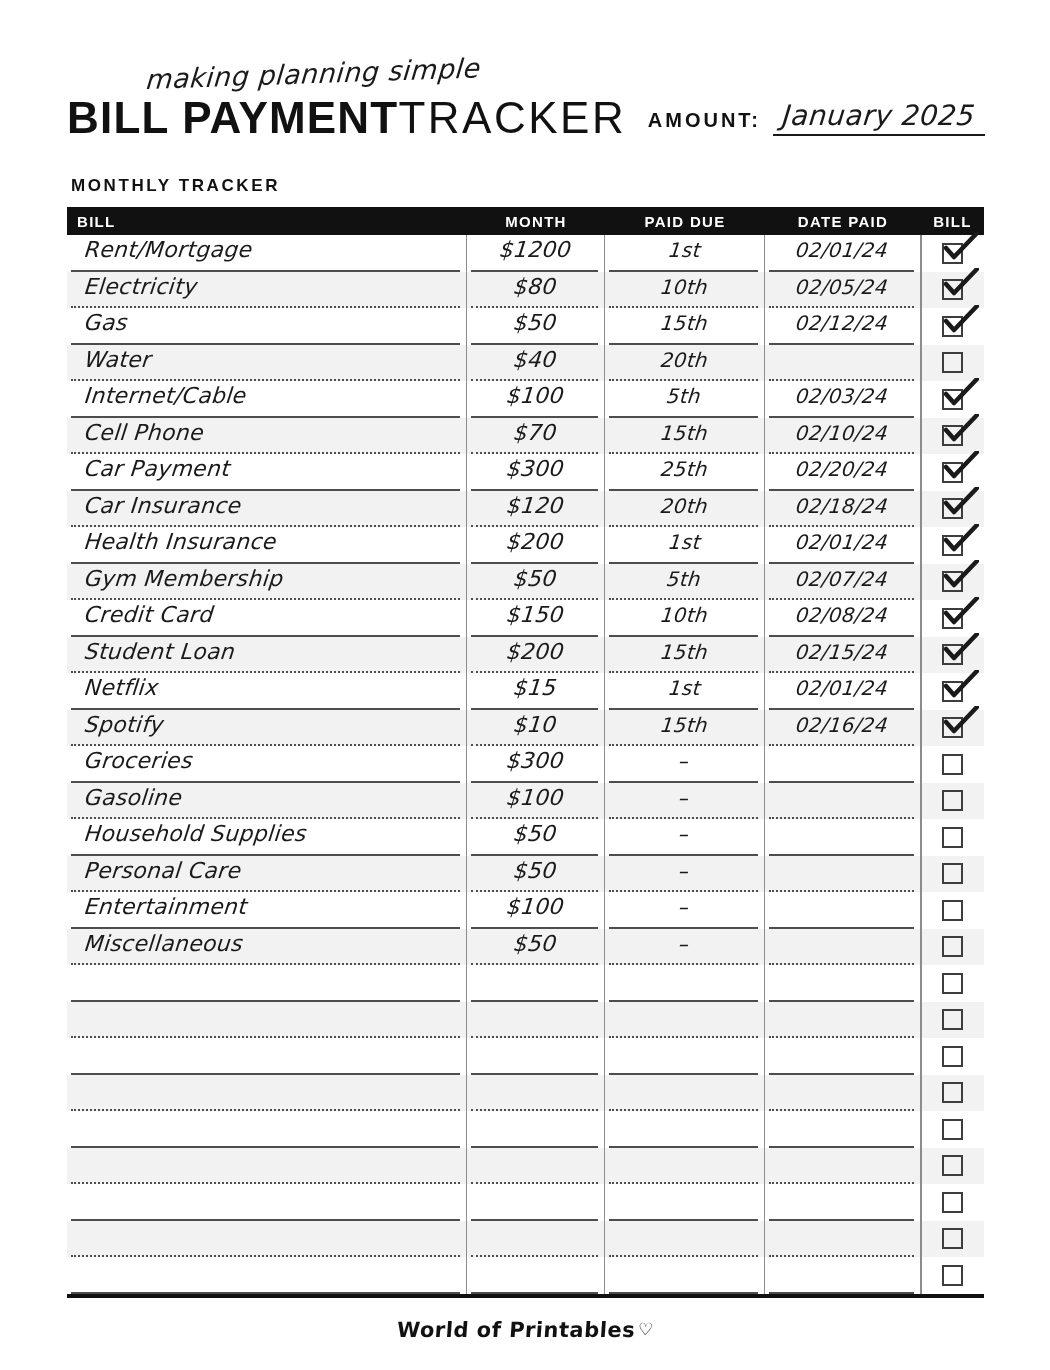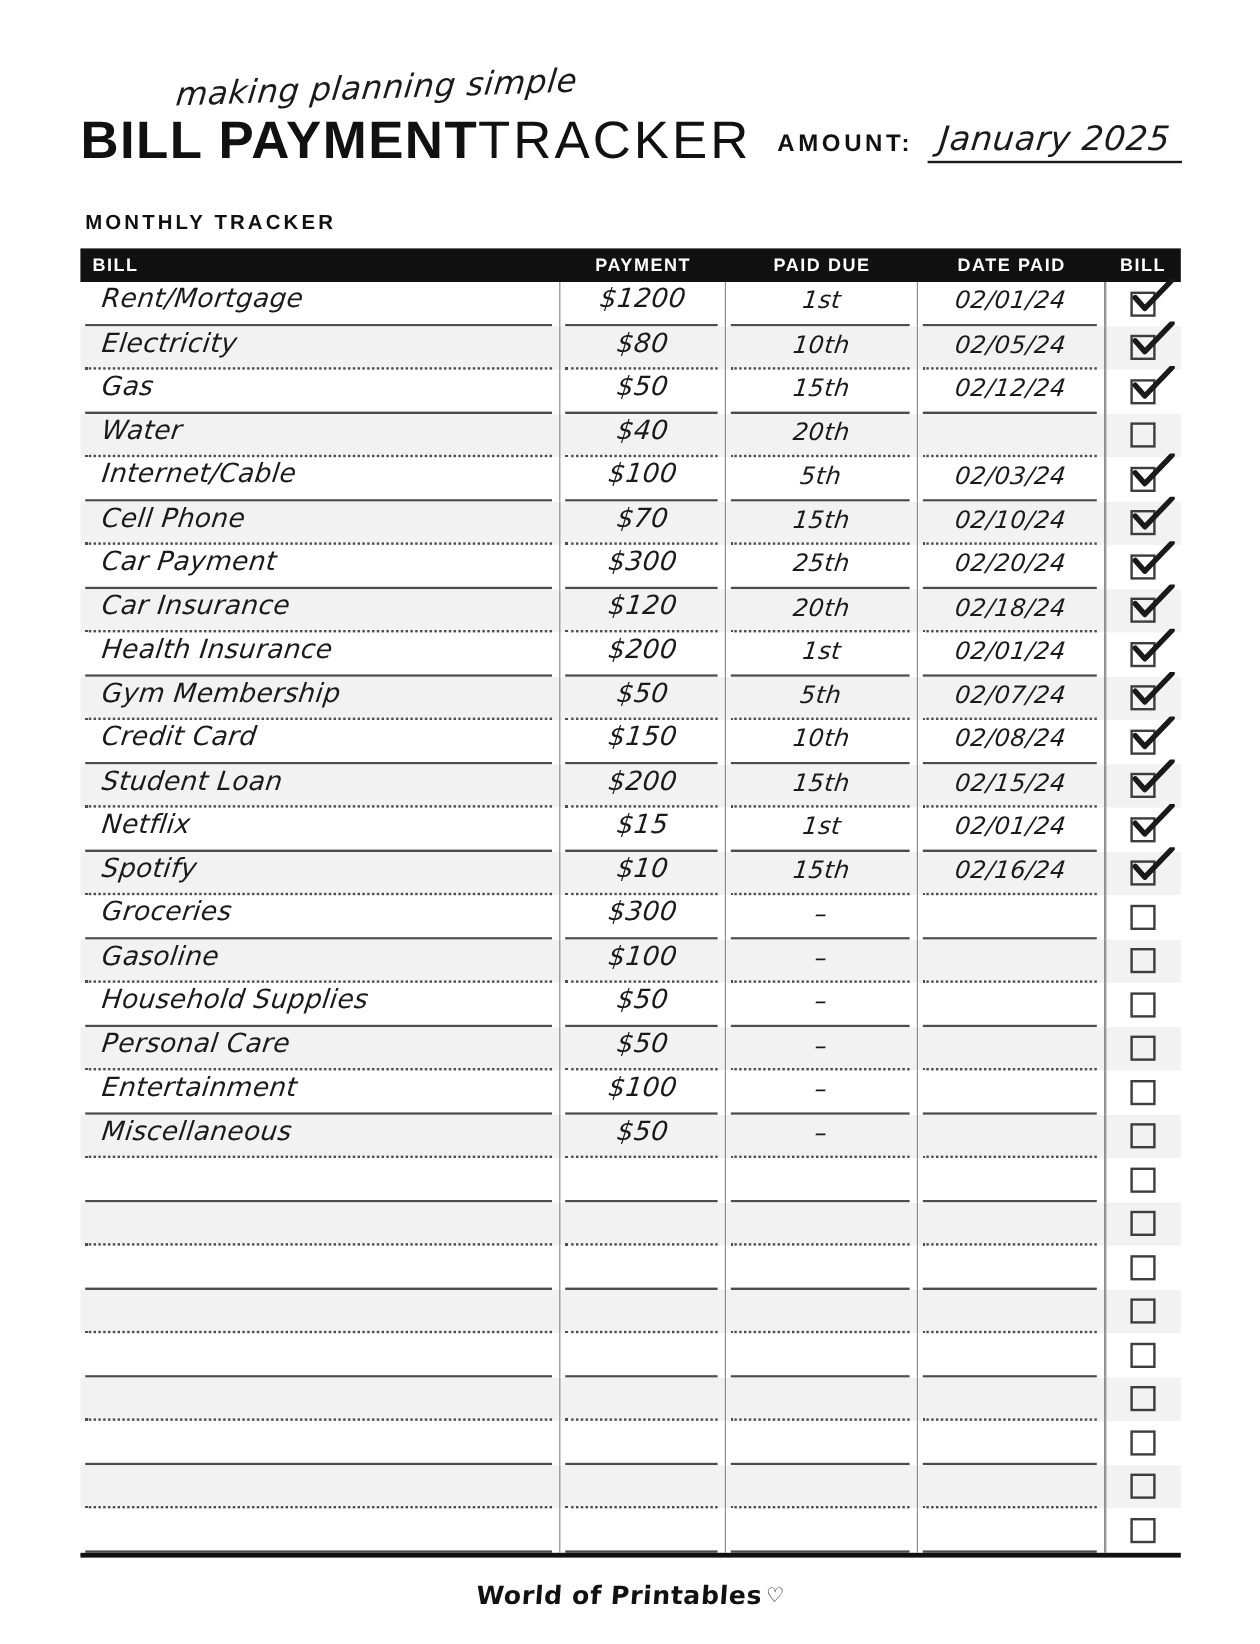--- a/index.html
+++ b/index.html
@@ -271,21 +271,21 @@
         <div class="month-value">January 2025</div>
       </div>
     </div>
   </div>
 
   <div class="section-title">MONTHLY TRACKER</div>
 
   <div class="table">
     <div class="thead">
       <div class="th c-bill">BILL</div>
-      <div class="th c-amount">PAYMENT</div>
+      <div class="th c-amount">MONTH</div>
       <div class="th c-due">PAID DUE</div>
       <div class="th c-paidon">DATE PAID</div>
       <div class="th c-paid">BILL</div>
     </div>
     <div class="tbody" id="tbody">
         <div class="row solid">
           <div class="cell bill" style="width: 400px;">
             <div class="rule"></div>
             <span class="hand">Rent/Mortgage</span>
           </div>

